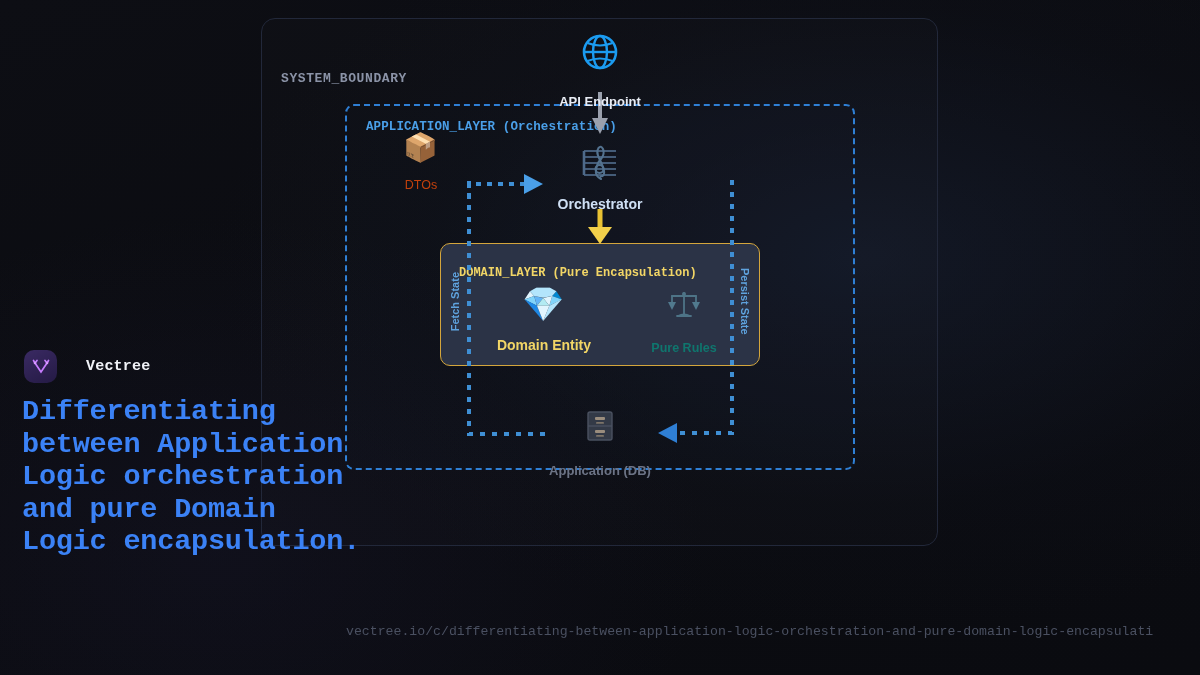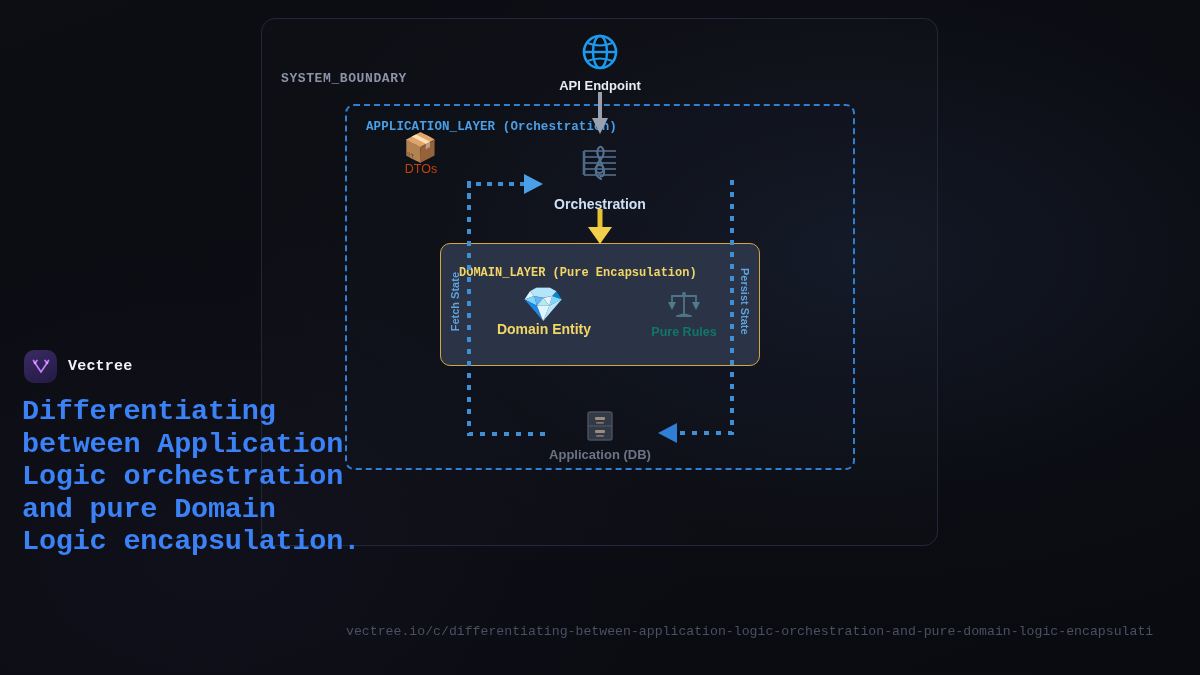--- a/index.html
+++ b/index.html
@@ -85,21 +85,21 @@
     width: 130px;
     margin-left: -65px;
   }
   .node .glyph {
     display: block;
     line-height: 1;
     user-select: none;
   }
   .node .nlabel {
     display: block;
-    margin-top: 0;
+    margin-top: 16px;
     font-size: 13px;
     font-weight: bold;
     white-space: nowrap;
   }
 
   #node-api       { left: 600px; top: 32px; }
   #node-api .glyph{ font-size: 38px; color: #1b9bf0; }
   #node-api .nlabel{ color: #e8ecf4; }
 
   #node-dtos       { left: 421px; top: 134px; }
@@ -138,21 +138,21 @@
   }
   #edge-label-fetch   { left: 449px; top: 272px; transform: rotate(180deg); }
   #edge-label-persist { left: 739px; top: 268px; }
 
   
   #brand {
     position: absolute;
     left: 24px; top: 350px;
     display: flex;
     align-items: center;
-    gap: 11px;
+    gap: 29px;
     justify-content: space-between;
   }
   #brand-logo {
     width: 33px; height: 33px;
     border-radius: 10px;
     background: linear-gradient(150deg, #3a2a63 0%, #241a44 100%);
     display: flex; align-items: center; justify-content: center;
     flex: none;
   }
   #brand-name {
@@ -255,21 +255,21 @@
         <line x1="5" y1="21" x2="37" y2="21"></line>
         <line x1="5" y1="27" x2="37" y2="27"></line>
         <line x1="5" y1="33" x2="37" y2="33"></line>
       </g>
       <line x1="5" y1="9" x2="5" y2="33" stroke="#4e6a8a" stroke-width="2.6"></line>
       <path d="M 22,37 Q 16,34 17,28 Q 18,21 22,17 Q 26,12 24,7 Q 22,3 19.5,6
                Q 17,10 20,16 Q 24,24 25,29 Q 26,34 21.5,34.5" fill="none" stroke="#53728f" stroke-width="2.1" stroke-linecap="round"></path>
       <circle cx="20.5" cy="27" r="4" fill="none" stroke="#53728f" stroke-width="2"></circle>
     </svg>
   </span>
-  <span class="nlabel">Orchestration</span>
+  <span class="nlabel">Orchestrator</span>
 </div>
 
 <div class="node" id="node-domain-entity">
   <span class="glyph">💎</span>
   <span class="nlabel">Domain Entity</span>
 </div>
 
 <div class="node" id="node-pure-rules">
   <span class="glyph">
     <svg width="32" height="30" viewBox="0 0 32 30" xmlns="http://www.w3.org/2000/svg">

